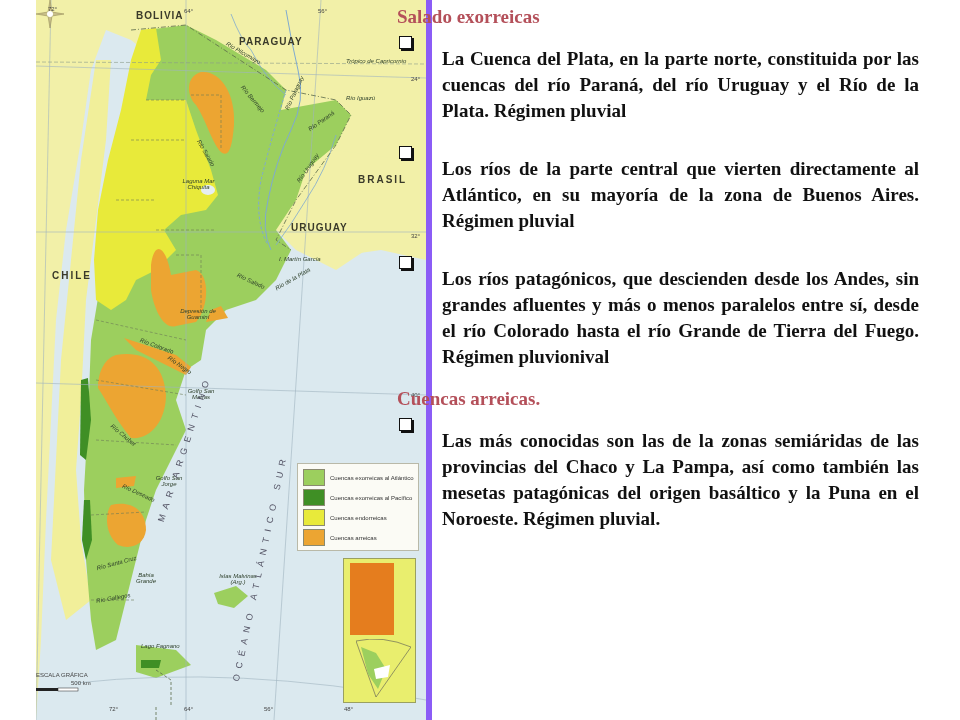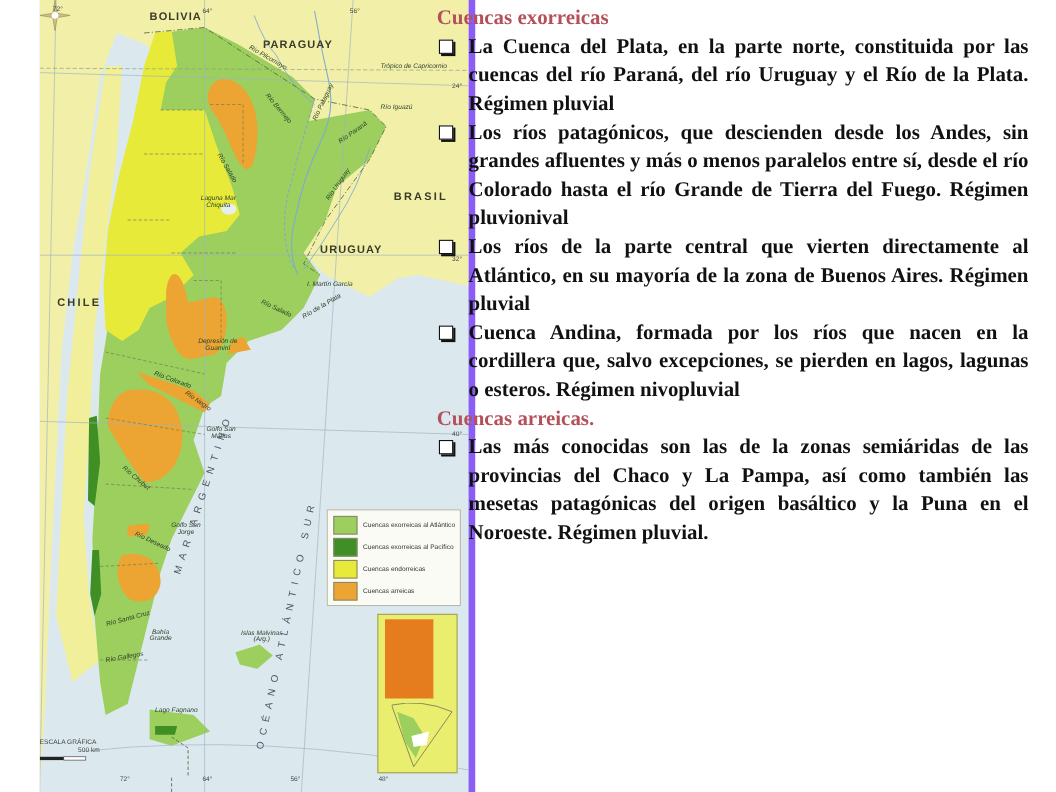--- a/index.html
+++ b/index.html
@@ -15,21 +15,21 @@
   .swatch { width:20px; height:15px; border:1px solid #8a8a70; }
   .legend-label { margin-left:5px; font-family:"Liberation Sans", sans-serif; font-size:6px; color:#333; white-space:nowrap; }
   .inset { position:absolute; left:307px; top:558px; width:71px; height:143px; background:#e9ee6e; border:1px solid #9aa060; }
   .inset-map { position:absolute; left:6px; top:4px; width:44px; height:72px; background:#e57d1e; }
   .scale-label { position:absolute; font-family:"Liberation Sans", sans-serif; font-size:6px; color:#444; }
   .compass { position:absolute; left:6px; top:56px; width:28px; height:28px; }
   .text-panel { position:absolute; left:397px; top:4px; width:538px; }
   .section-title { color:#b4505a; font-weight:bold; font-size:19px; line-height:26px; margin:0; }
   .bullet { display:flex; align-items:flex-start; }
   .box { flex:0 0 auto; width:11px; height:11px; border:1.5px solid #111; box-shadow:2px 2px 0 #111; margin:6px 14px 0 2px; background:#fff; }
-  .bullet-text { font-weight:bold; font-size:19px; line-height:26px; color:#111; text-align:justify; margin:0; flex:1; }
+  .bullet-text { font-weight:bold; font-size:19px; line-height:26px; color:#111; text-align:justify; margin:16px; flex:1; }
 </style>
 </head>
 <body>
 
 <div class="map">
   <svg width="390" height="720" viewBox="0 0 390 720">
 
     <path d="M40 0 L390 0 L390 200 L350 230 L330 250 L300 270 L260 250 L240 230 L230 180 L210 120 L160 90 L120 60 L95 40 L70 30 L55 70 L45 140 L30 230 L20 320 L15 420 L10 520 L5 640 L0 720 L0 0 Z" fill="#f2f0a8"></path>
     <path d="M230 180 L300 150 L370 160 L390 190 L390 260 L345 250 L310 255 L280 250 Z" fill="#f2f0a8"></path>
     <path d="M60 60 L75 60 L70 140 L60 220 L50 300 L45 400 L40 470 L45 540 L55 600 L30 620 L15 560 L20 460 L25 360 L35 260 L45 160 Z" fill="#f1ef9a"></path>
@@ -156,37 +156,33 @@
     <div class="inset-map"></div>
     <svg style="position:absolute;left:12px;top:80px;" width="55" height="60" viewBox="0 0 55 60">
       <path d="M0 2 Q27 -4 55 8 L20 58 Z" fill="#e9ee6e" stroke="#555" stroke-width="0.6"></path>
       <path d="M5 8 L20 14 L30 30 L22 50 L12 35 Z" fill="#9ccf5e"></path>
       <path d="M18 30 L34 26 L32 38 L20 40 Z" fill="#ffffff"></path>
     </svg>
   </div>
 </div>
 
 <div class="text-panel">
-  <p class="section-title">Cuencas exorreicas</p>
+  <p class="section-title">Salado exorreicas</p>
   <div class="bullet">
     <span class="box"></span>
     <p class="bullet-text">La Cuenca del Plata, en la parte norte, constituida por las cuencas del río Paraná, del río Uruguay y el Río de la Plata. Régimen pluvial</p>
   </div>
   <div class="bullet">
     <span class="box"></span>
-    <p class="bullet-text">Los ríos patagónicos, que descienden desde los Andes, sin grandes afluentes y más o menos paralelos entre sí, desde el río Colorado hasta el río Grande de Tierra del Fuego. Régimen pluvionival</p>
+    <p class="bullet-text">Los ríos de la parte central que vierten directamente al Atlántico, en su mayoría de la zona de Buenos Aires. Régimen pluvial</p>
   </div>
   <div class="bullet">
     <span class="box"></span>
-    <p class="bullet-text">Los ríos de la parte central que vierten directamente al Atlántico, en su mayoría de la zona de Buenos Aires. Régimen pluvial</p>
+    <p class="bullet-text">Los ríos patagónicos, que descienden desde los Andes, sin grandes afluentes y más o menos paralelos entre sí, desde el río Colorado hasta el río Grande de Tierra del Fuego. Régimen pluvionival</p>
   </div>
 
-  <div class="bullet">
-    <span class="box"></span>
-    <p class="bullet-text">Cuenca Andina, formada por los ríos que nacen en la cordillera que, salvo excepciones, se pierden en lagos, lagunas o esteros. Régimen nivopluvial</p>
-  </div>
 
   <p class="section-title">Cuencas arreicas.</p>
   <div class="bullet">
     <span class="box"></span>
     <p class="bullet-text">Las más conocidas son las de la zonas semiáridas de las provincias del Chaco y La Pampa, así como también las mesetas patagónicas del origen basáltico y la Puna en el Noroeste. Régimen pluvial.</p>
   </div>
 </div>
 
 </body></html>

